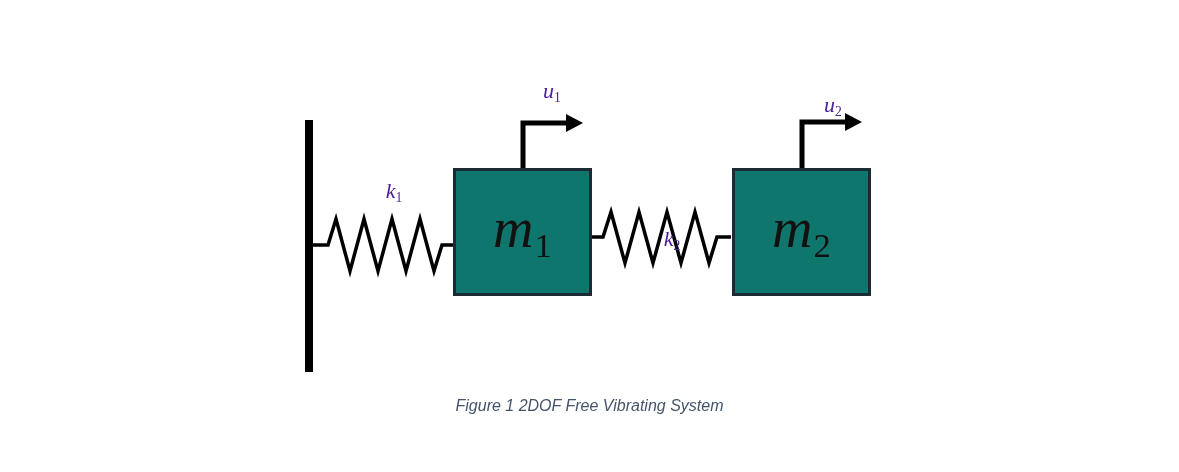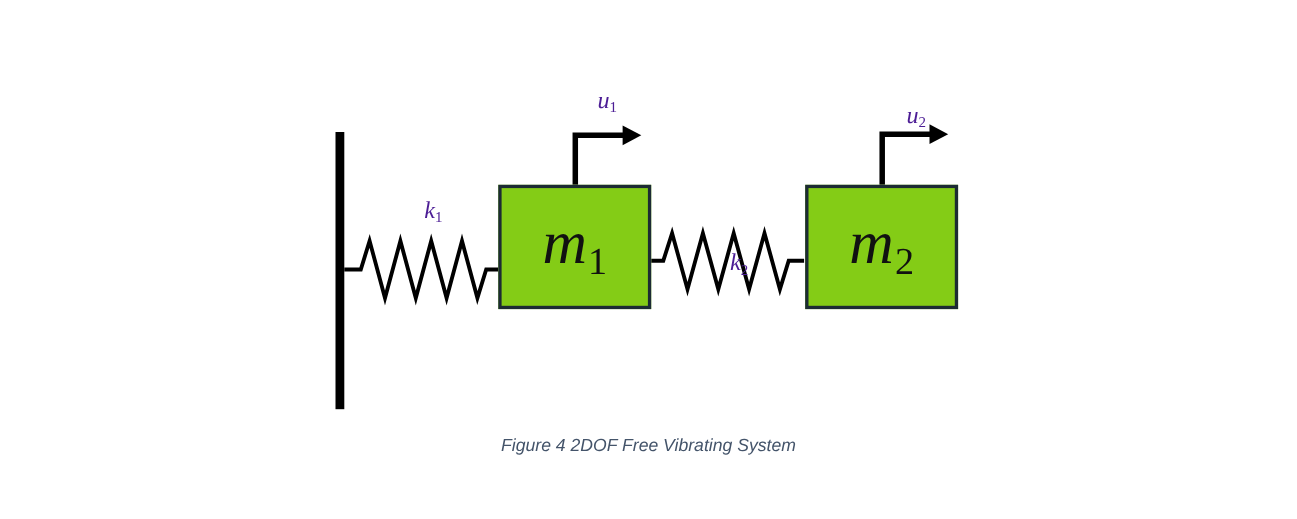--- a/index.html
+++ b/index.html
@@ -18,22 +18,22 @@
   .diagram-svg {
     position: absolute;
     left: 0;
     top: 0;
     width: 1179px;
     height: 472px;
   }
   .mass {
     position: absolute;
     width: 139px;
-    height: 113px;
-    background: #84cc16;
+    height: 128px;
+    background: #0f766e;
     border: 3px solid #1C2B33;
     box-sizing: border-box;
     display: flex;
     align-items: center;
     justify-content: center;
   }
   .mass-m1 { left: 453px; top: 168px; }
   .mass-m2 { left: 732px; top: 168px; }
   .mass-label {
     font-family: "Liberation Serif", "DejaVu Serif", serif;
@@ -111,15 +111,15 @@
   </div>
 
   <div class="math-label label-u1"><span>u</span><span class="sub">1</span></div>
 
   <div class="math-label label-u2"><span>u</span><span class="sub">2</span></div>
 
   <div class="math-label label-k1"><span>k</span><span class="sub">1</span></div>
 
   <div class="math-label label-k2"><span>k</span><span class="sub">2</span></div>
 
-  <div class="caption">Figure 4 2DOF Free Vibrating System</div>
+  <div class="caption">Figure 1 2DOF Free Vibrating System</div>
 
 </div>
 
 </body></html>

